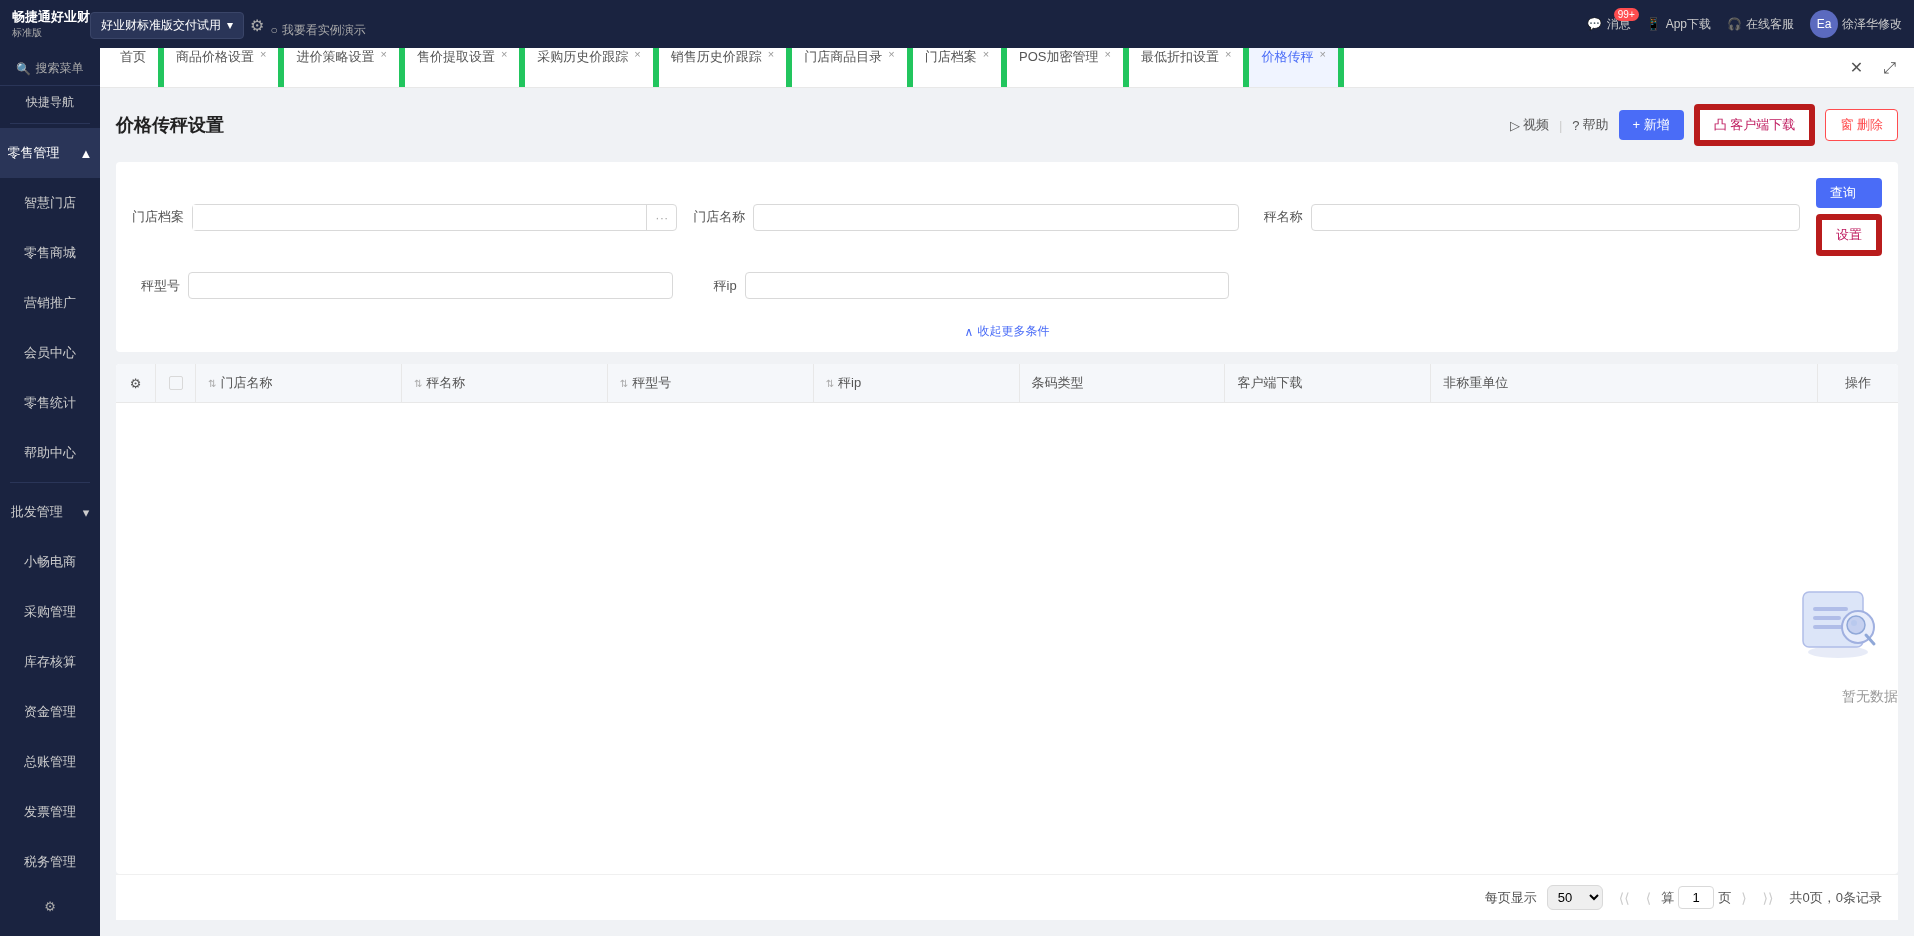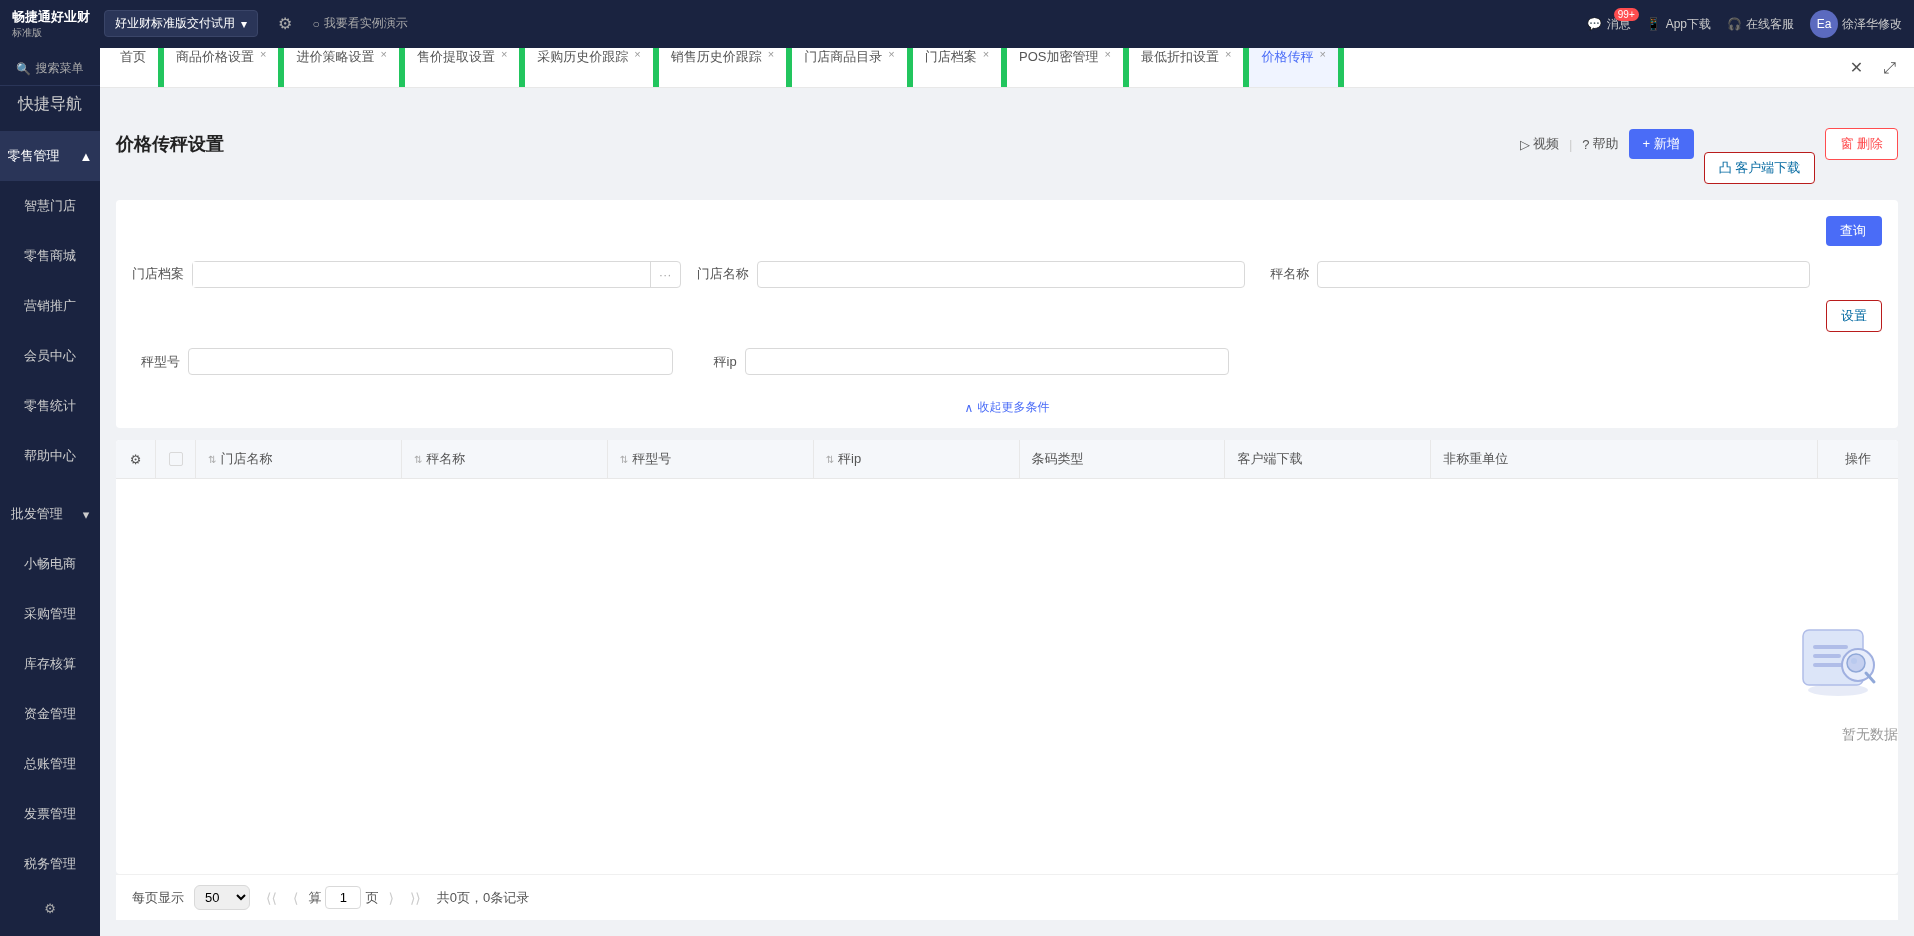--- a/index.html
+++ b/index.html
@@ -8,21 +8,21 @@
     
     .top-bar {
       background: #1a2340;
       height: 48px;
       display: flex;
       align-items: center;
       padding: 0 12px;
       flex-shrink: 0;
       justify-content: space-between;
     }
-    .top-bar-left { display: flex; align-items: center; gap: 14px; }
+    .top-bar-left { display: flex; align-items: flex-end; gap: 0; }
     .app-logo { color: #fff; font-size: 13px; font-weight: bold; display: flex; flex-direction: column; line-height: 1.3; }
     .app-logo .sub { font-size: 10px; color: #aaa; font-weight: normal; }
     .version-selector {
       background: #2a3558;
       border: 1px solid #3a4568;
       border-radius: 4px;
       color: #fff;
       padding: 4px 10px;
       display: flex;
       align-items: center;
@@ -88,21 +88,21 @@
       padding: 12px 0 8px;
       text-align: center;
       cursor: pointer;
       display: flex;
       align-items: center;
       justify-content: center;
       gap: 4px;
     }
     .sidebar-nav {
       color: #ccc;
-      font-size: 16px;
+      font-size: 12px;
       padding: 8px 0;
       text-align: center;
       cursor: pointer;
       border-top: 1px solid #2a3558;
     }
     .sidebar-item {
       color: #ccc;
       font-size: 13px;
       padding: 16px 0;
       text-align: left;
@@ -190,21 +190,21 @@
       border: none;
       border-radius: 4px;
       padding: 6px 14px;
       font-size: 13px;
       cursor: pointer;
       display: flex;
       align-items: center;
       gap: 4px;
     }
     .btn-primary { background: #4a6cf7; color: #fff; }
-    .btn-default { background: #fff; color: #0369a1; border: 1px solid #b91c1c; margin-top: 48px; }
+    .btn-default { background: #fff; color: #be185d; border: 6px solid #b91c1c; }
     .btn-danger-outline { background: #fff; color: #ff4d4f; border: 1px solid #ff4d4f; }
 
     
     .search-form {
       background: #fff;
       border-radius: 4px;
       padding: 16px 16px 0;
       margin-bottom: 12px;
     }
     .form-row {
@@ -317,21 +317,21 @@
     }
     .empty-text { color: #999; font-size: 14px; }
 
     
     .pagination-bar {
       background: #fff;
       border-top: 1px solid #f0f0f0;
       padding: 10px 16px;
       display: flex;
       align-items: center;
-      justify-content: flex-start;
+      justify-content: flex-end;
       gap: 10px;
       flex-shrink: 0;
     }
     .pagination-label { color: #555; font-size: 13px; }
     .pagination-select {
       border: 1px solid #d9d9d9;
       border-radius: 6px;
       padding: 3px 6px;
       font-size: 13px;
       cursor: pointer;

